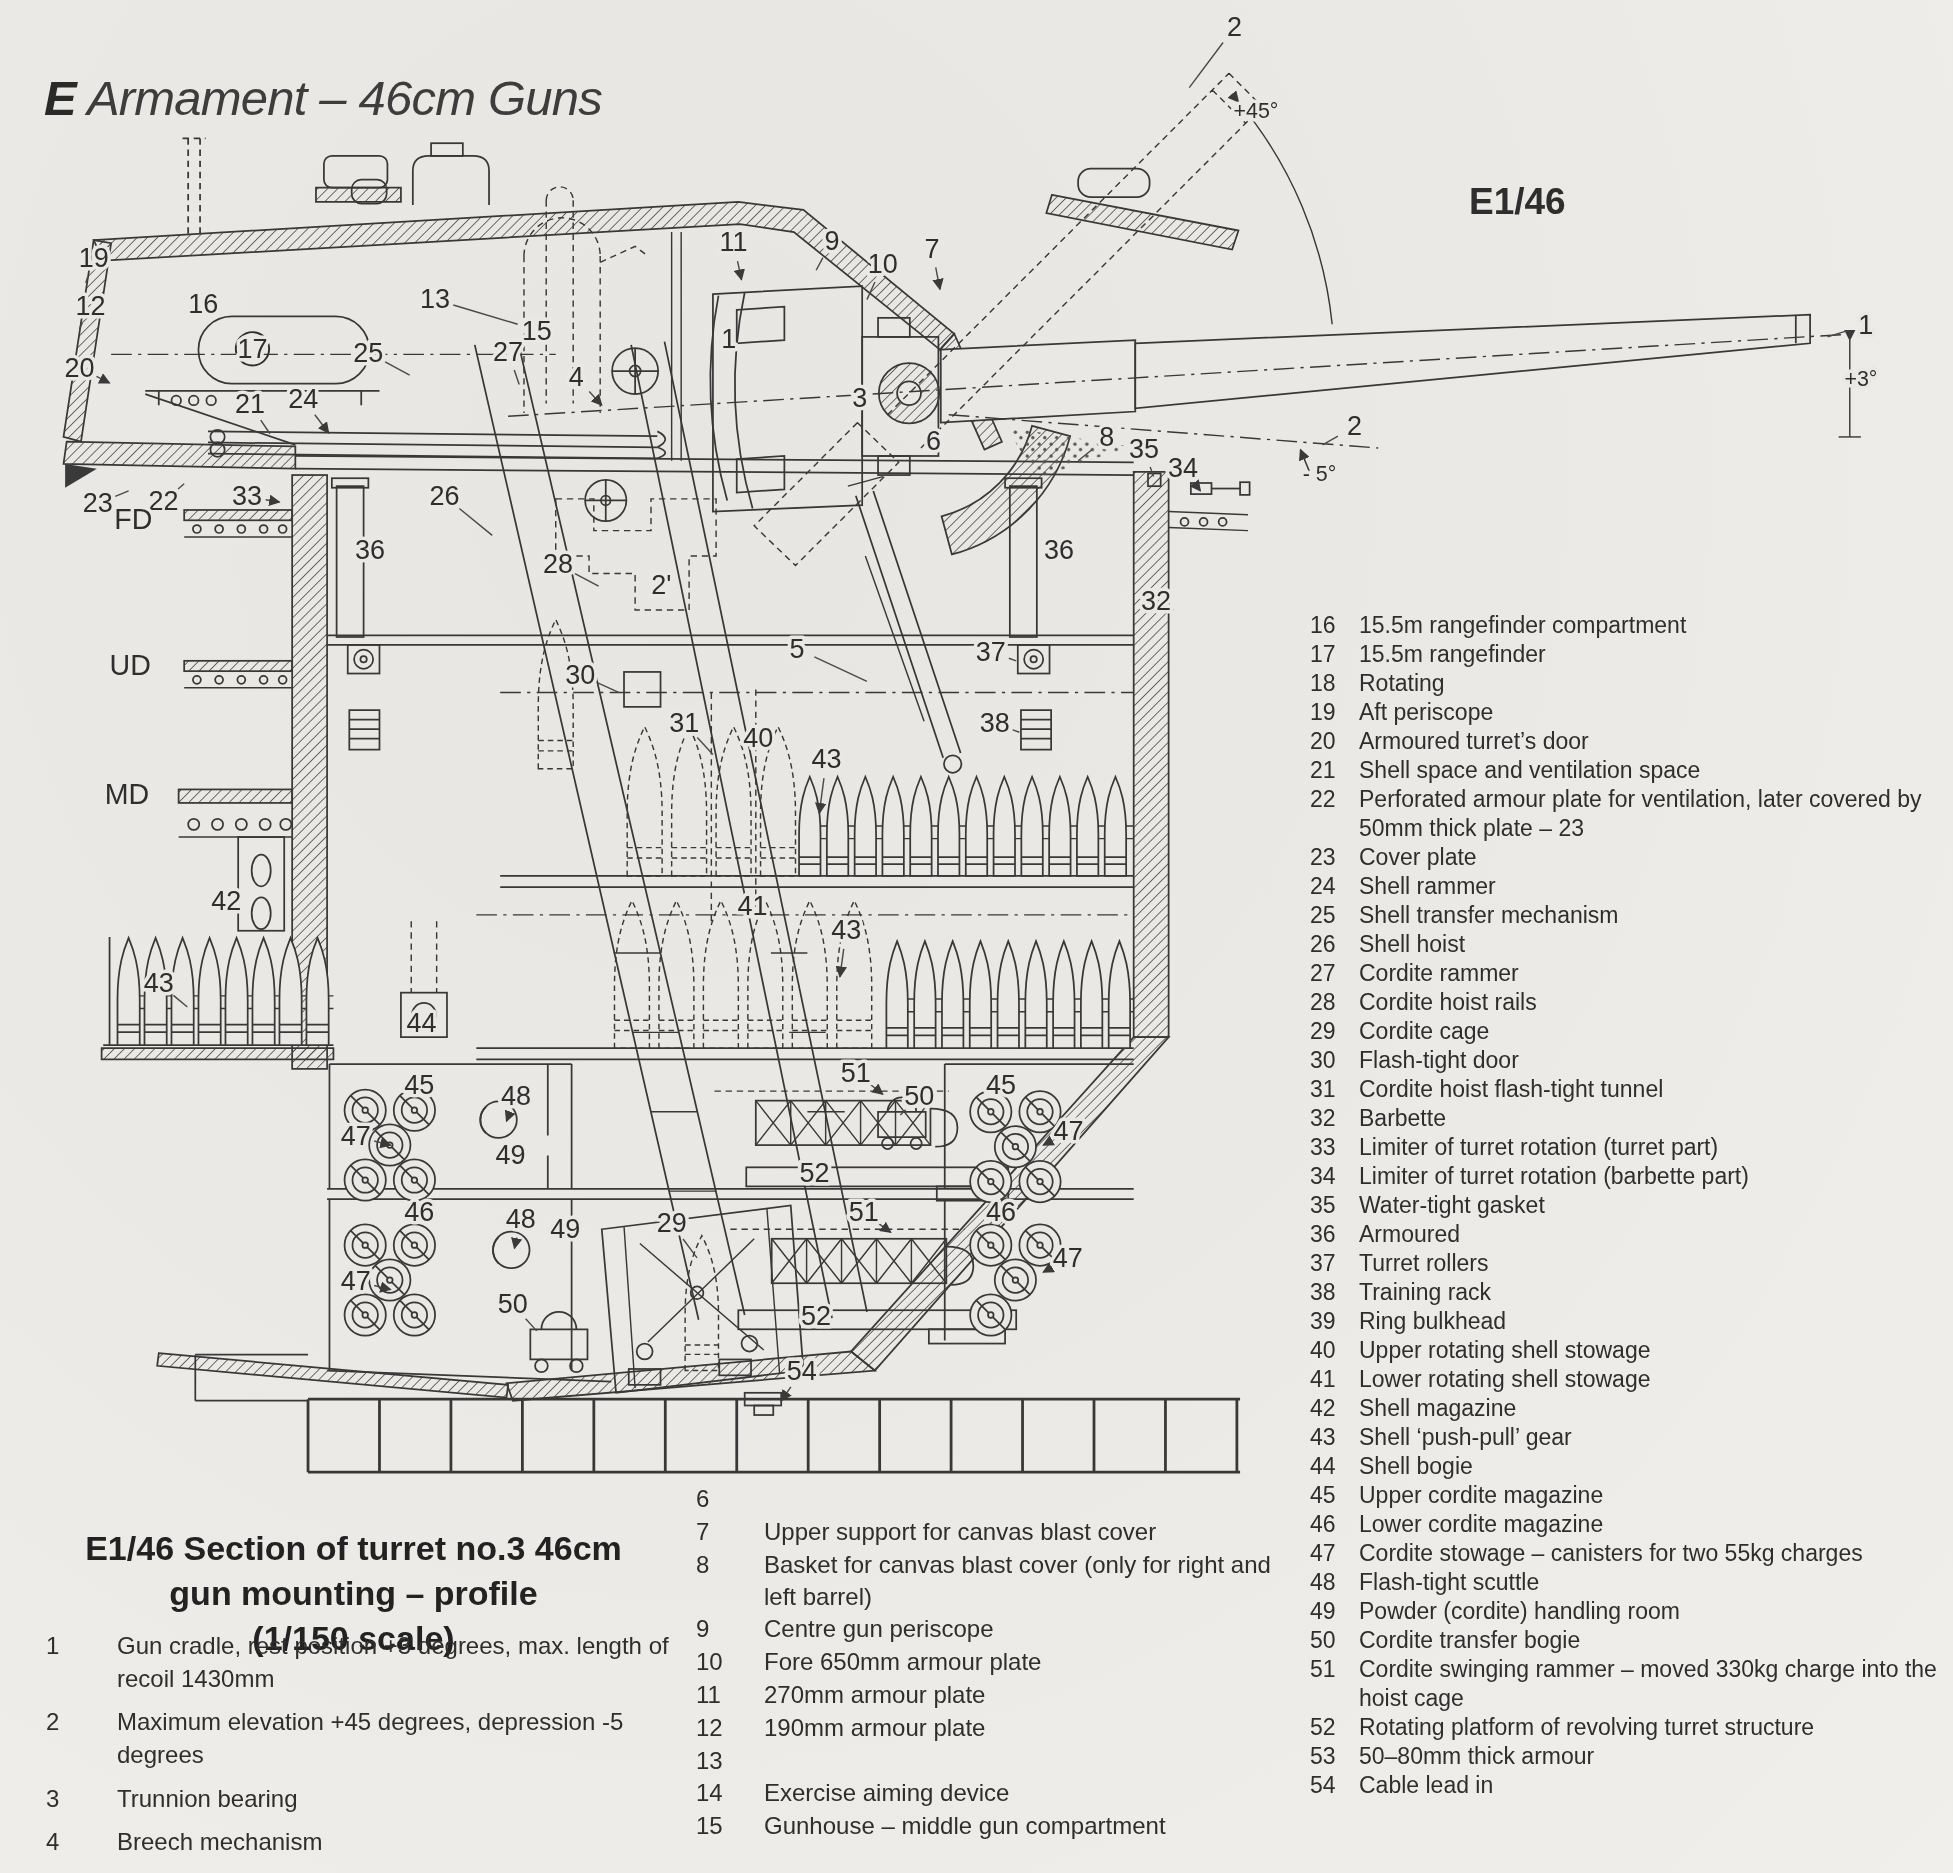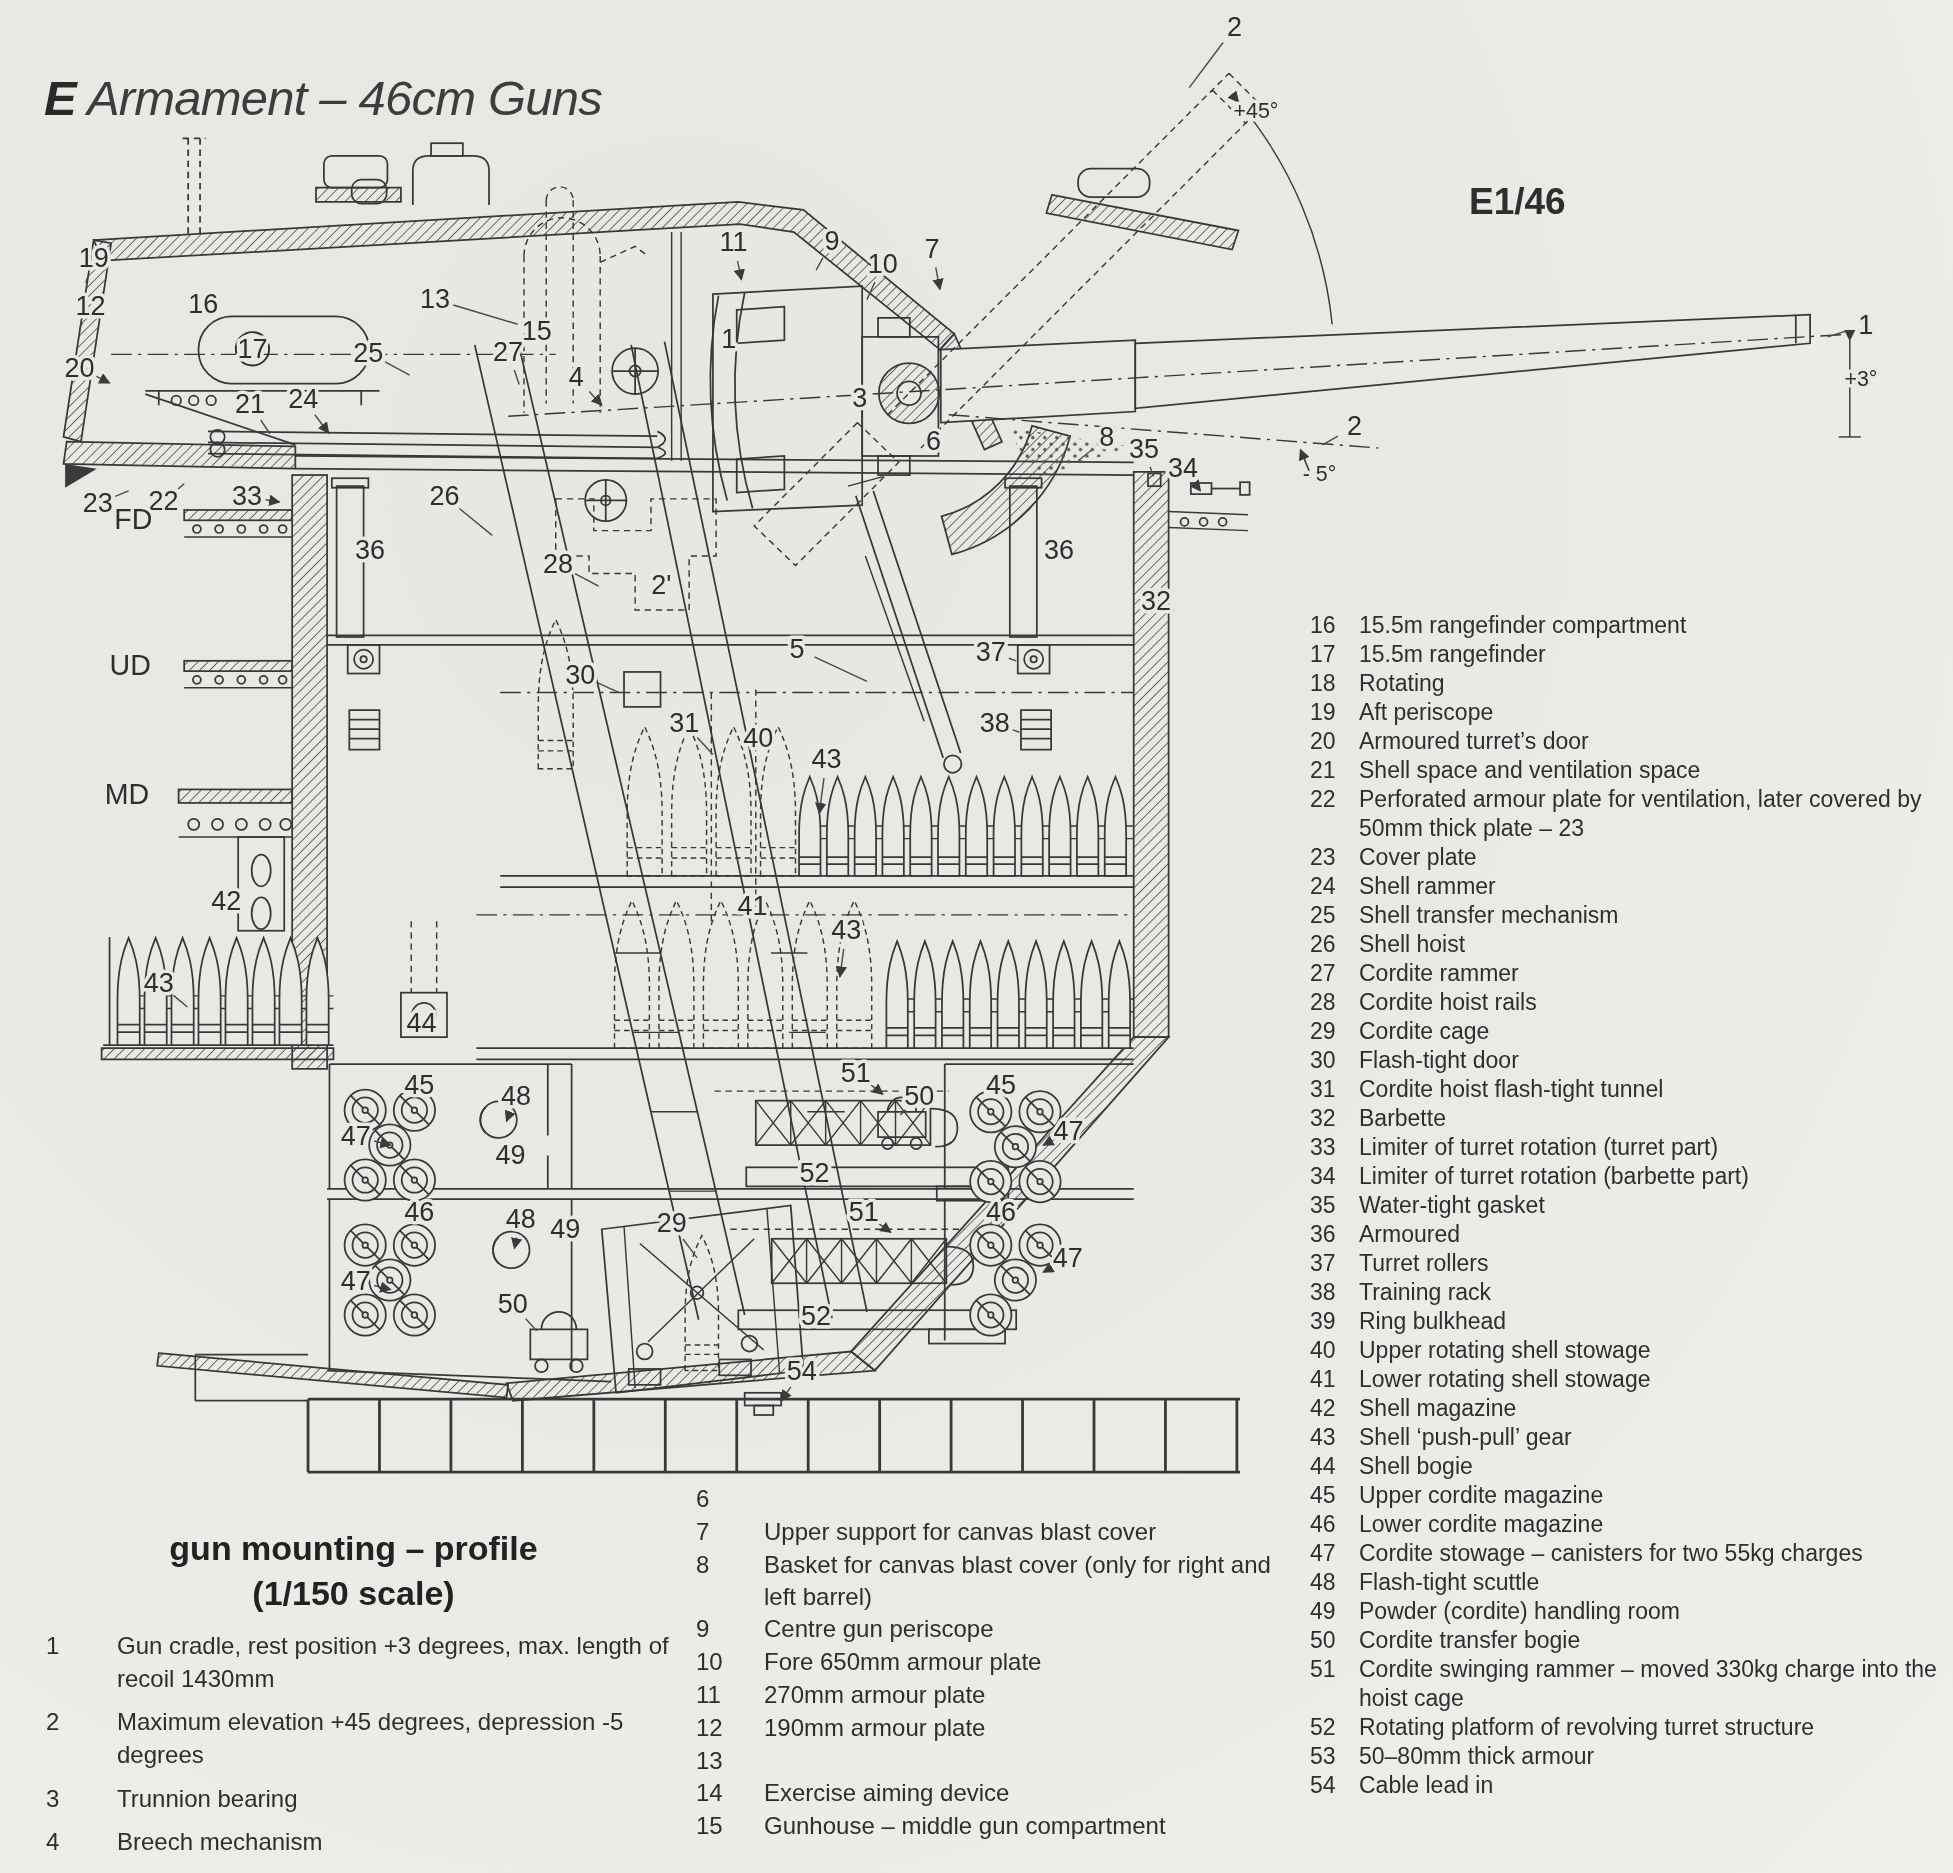--- a/index.html
+++ b/index.html
@@ -540,20 +540,21 @@
         <text x="168" y="666" class="callout deck">FD</text>
         <text x="164" y="850" class="callout deck">UD</text>
         <text x="160" y="1012" class="callout deck">MD</text>
         <text x="1582" y="148" class="callout angle">+45°</text>
         <text x="2344" y="486" class="callout angle">+3°</text>
         <text x="1662" y="606" class="callout angle">- 5°</text>
       </g>
   </svg>
 
   <div class="caption">
+    <div>E1/46 Section of turret no.3 46cm</div>
     <div>gun mounting – profile</div>
     <div>(1/150 scale)</div>
   </div>
 
   <div class="legend" id="legend-col-0">
       <div class="legend-row">
         <span class="num">1</span>
         <span class="txt">Gun cradle, rest position +3 degrees, max. length of recoil 1430mm</span>
       </div>
       <div class="legend-row">

